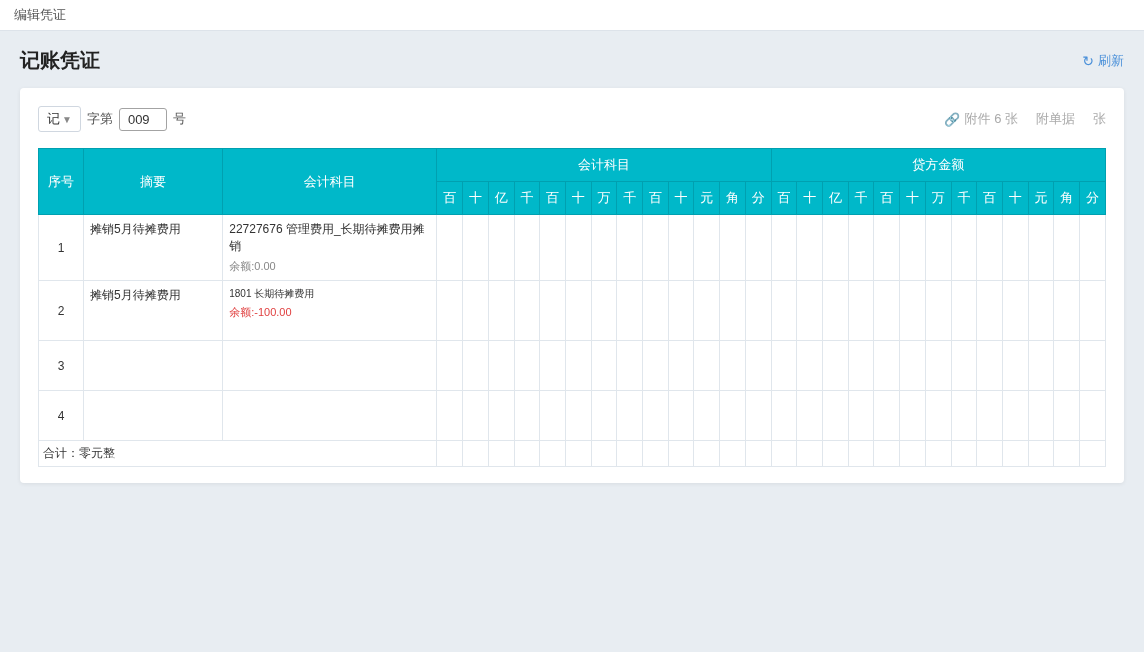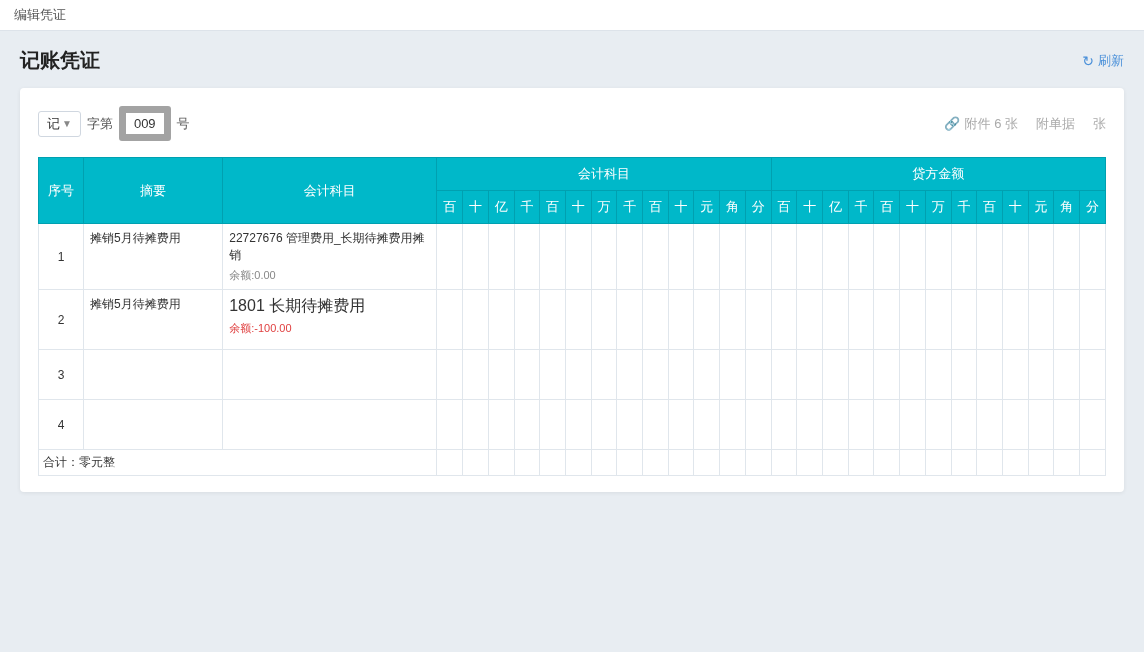--- a/index.html
+++ b/index.html
@@ -72,21 +72,21 @@
       cursor: pointer;
       font-size: 13px;
       color: #333;
       min-width: 36px;
     }
     .dropdown-arrow {
       font-size: 10px;
       color: #888;
     }
     .field-value {
-      border: 7px solid #a3a3a3;
+      border: 1px solid #a3a3a3;
       border-radius: 3px;
       padding: 3px 8px;
       background: #fff;
       font-size: 13px;
       color: #333;
       min-width: 48px;
     }
     .date-field {
       border: 1px solid #4a90d9;
       border-radius: 3px;
@@ -311,21 +311,21 @@
               <td style="text-align: center; height: 60px;"></td>
               <td style="text-align: center; height: 60px;"></td>
               <td style="text-align: center; height: 60px;"></td>
               <td style="text-align: center; height: 60px;"></td>
               <td style="text-align: center; height: 60px;"></td>
             </tr>
             <tr>
               <td style="text-align: center; vertical-align: middle;">2</td>
               <td style="padding: 6px;">摊销5月待摊费用</td>
               <td style="padding: 6px;">
-                <div style="font-size: 16px;">1801 长期待摊费用</div>
+                <div style="font-size: 10px;">1801 长期待摊费用</div>
                 <div style="font-size: 11px; margin-top: 4px; color: rgb(224, 64, 64);">余额:-100.00</div>
               </td>
               <td style="text-align: center; height: 60px;"></td>
               <td style="text-align: center; height: 60px;"></td>
               <td style="text-align: center; height: 60px;"></td>
               <td style="text-align: center; height: 60px;"></td>
               <td style="text-align: center; height: 60px;"></td>
               <td style="text-align: center; height: 60px;"></td>
               <td style="text-align: center; height: 60px;"></td>
               <td style="text-align: center; height: 60px;"></td>

